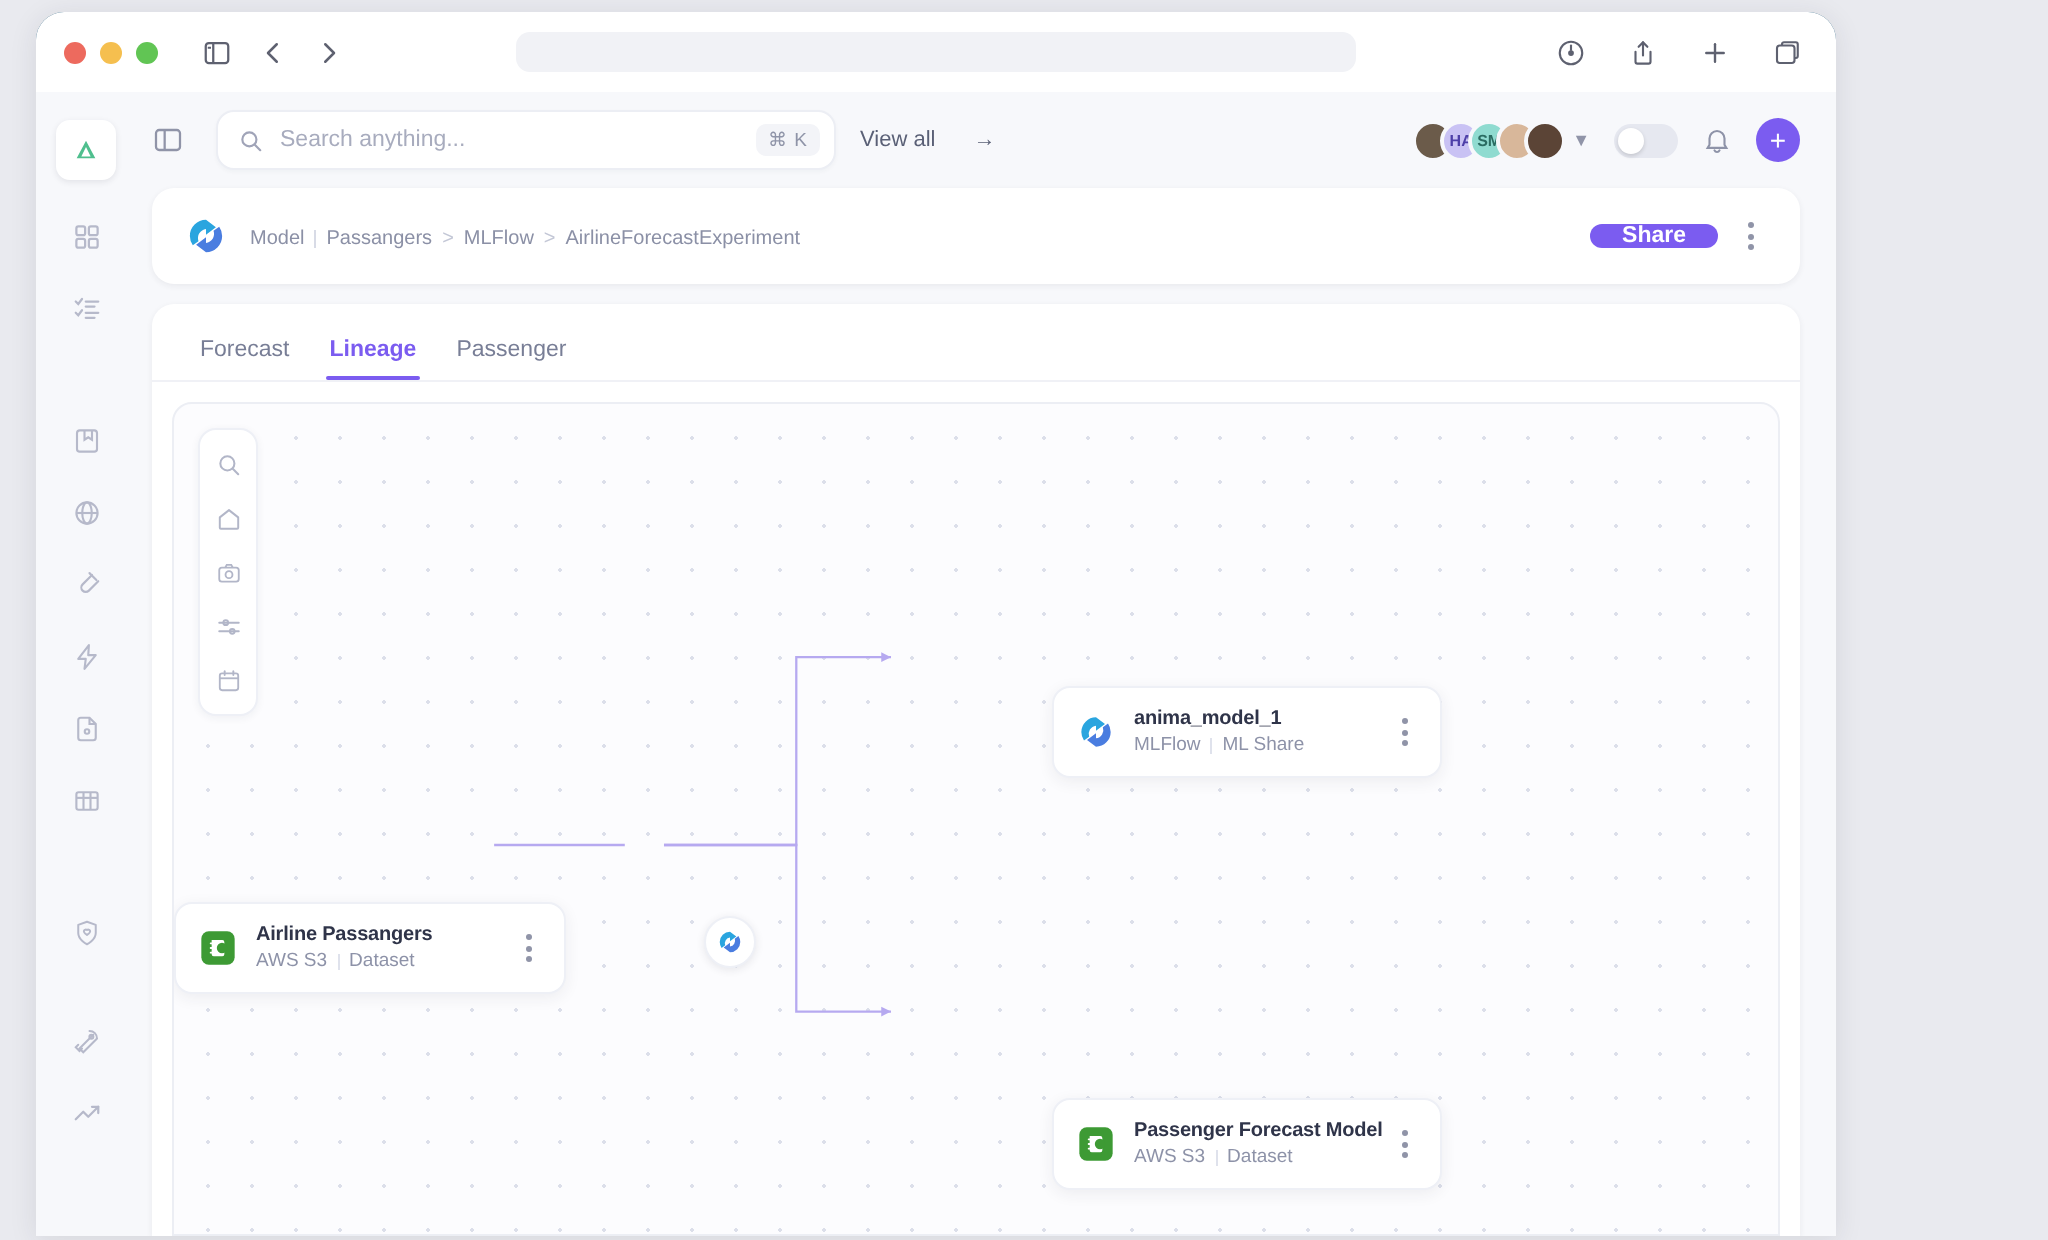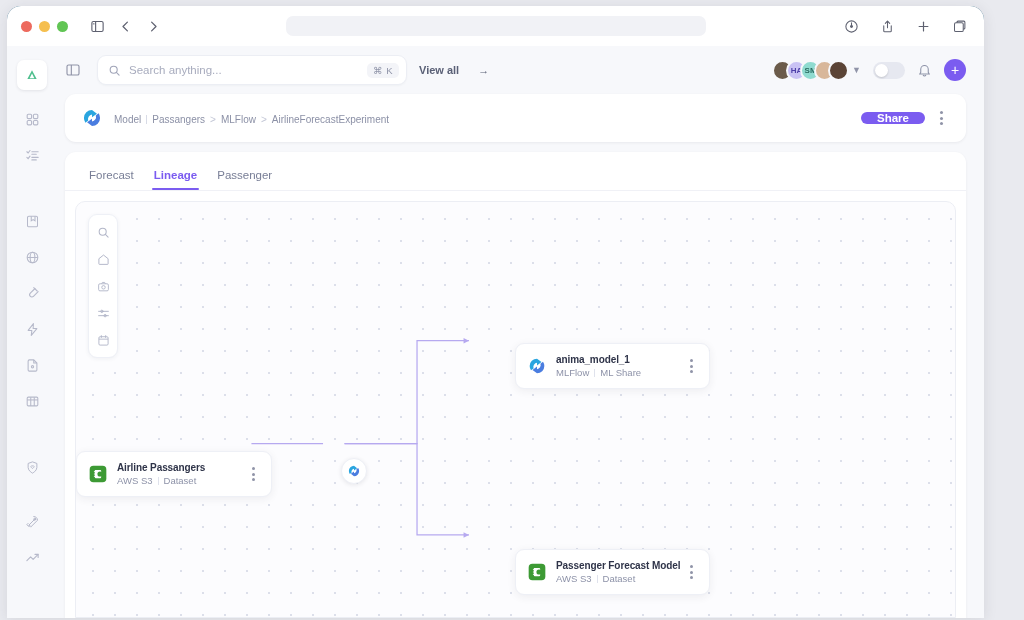--- a/index.html
+++ b/index.html
@@ -3,22 +3,22 @@
 <meta charset="utf-8">
 <style>
   * { box-sizing: border-box; margin: 0; padding: 0; }
   html, body {
     width: 1024px; height: 620px;
     background: #e9eaef;
     font-family: "Liberation Sans", sans-serif;
     overflow: hidden;
   }
   .browser {
-    position: absolute; left: 7px; top: 6px;
-    width: 977px; height: 612px;
+    position: absolute; left: 18px; top: 6px;
+    width: 900px; height: 612px;
     background: #0c4a6e;
     border-radius: 14px 14px 0 0;
     box-shadow: 0 2px 14px rgba(40,44,63,.10);
     overflow: hidden;
   }
   
   .chrome {
     height: 40px; display: flex; align-items: center;
     padding: 0 14px; background: #ffffff;
     position: relative;
@@ -77,21 +77,21 @@
   .search input {
     flex: 1; border: none; outline: none; font-size: 11.5px;
     color: #40455c; font-family: inherit; background: transparent;
   }
   .search input::placeholder { color: #a8acbe; }
   .kbd {
     background: #f3f4f8; border-radius: 5px; padding: 2px 6px;
     font-size: 9.5px; color: #8f94a8; letter-spacing: .5px;
   }
   .viewall { font-size: 11px; color: #5a6076; display: flex;
-             align-items: flex-start; gap: 19px; cursor: pointer; white-space: nowrap; font-weight: bold; }
+             align-items: flex-start; gap: 19px; cursor: pointer; white-space: nowrap; }
   .topbar-right { margin-left: auto; display: flex; align-items: center; gap: 12px; }
   .avatars { display: flex; align-items: center; }
   .av {
     width: 21px; height: 21px; border-radius: 50%; margin-left: -7px;
     border: 2px solid #f7f8fb; display: flex; align-items: center;
     justify-content: center; font-size: 8px; font-weight: 700; color: #fff;
   }
   .av:first-child { margin-left: 0; }
   .chev { color: #9094a8; font-size: 9px; margin-left: 3px; }
   .toggle {

